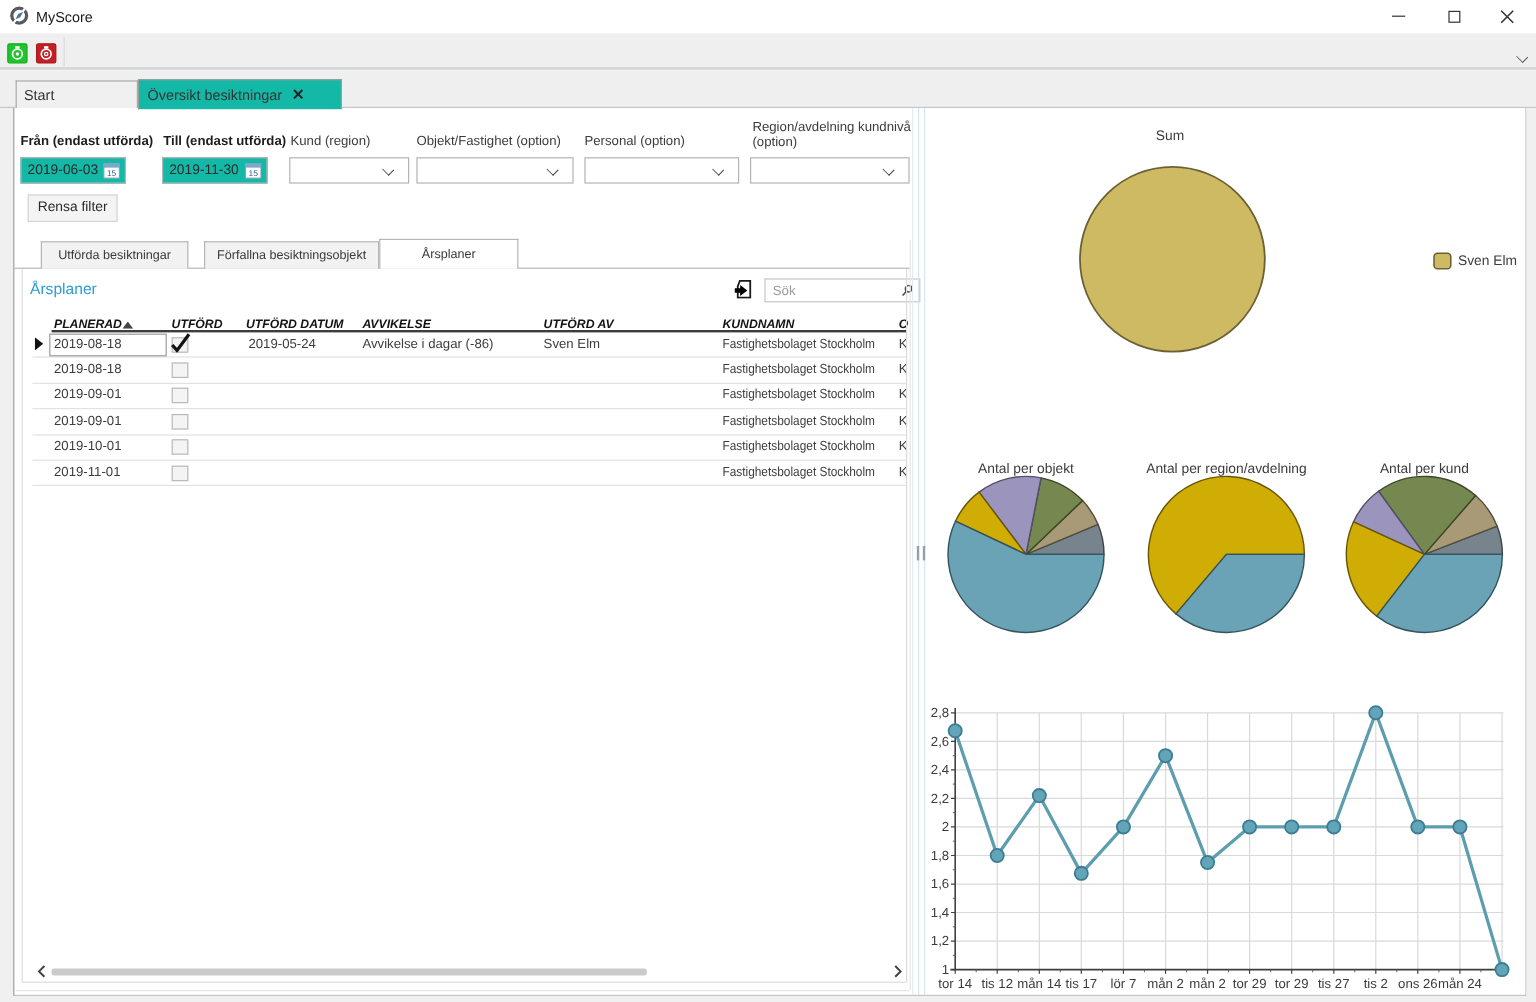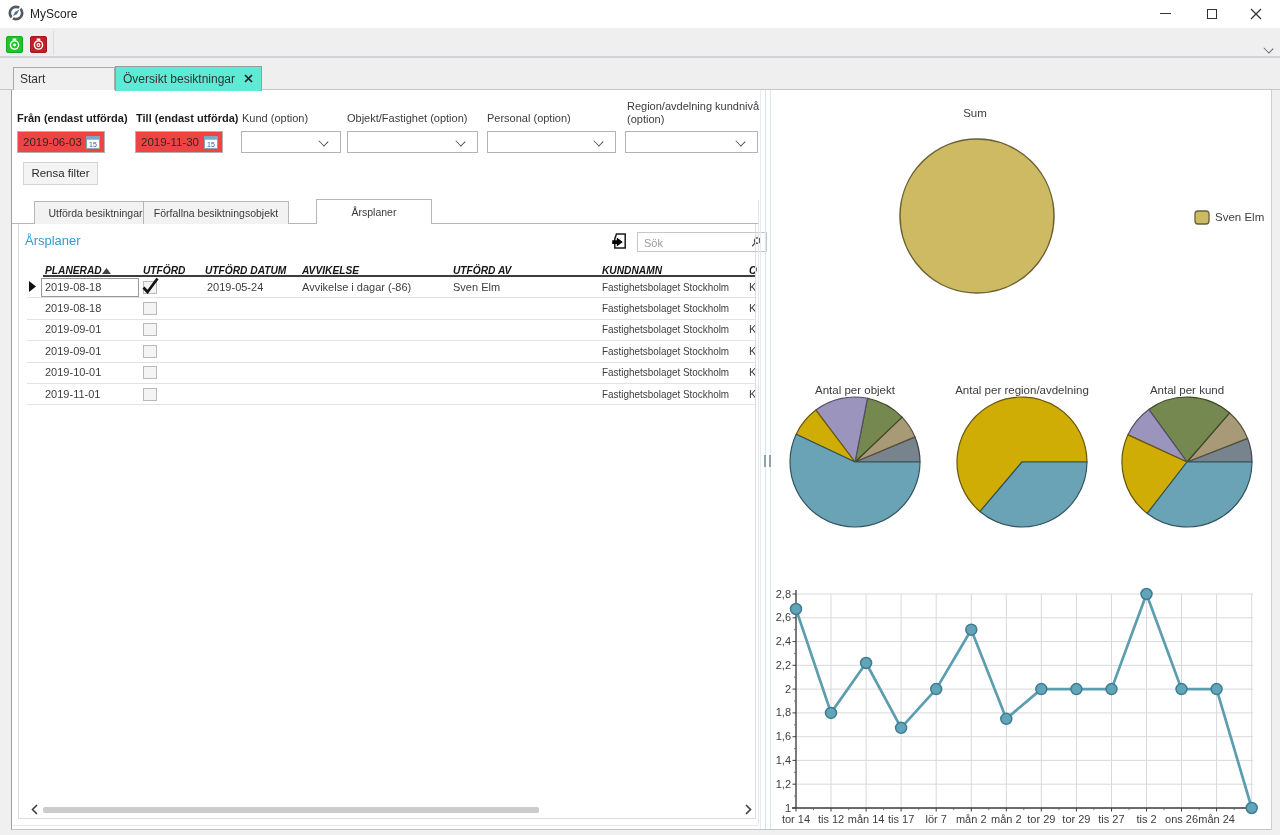--- a/index.html
+++ b/index.html
@@ -15,41 +15,41 @@
   
   #toolbar { left:0; top:28px; width:1280px; height:30px; background:#efeff0; border-bottom:2px solid #d2d4d8; }
   .toolbtn { position:absolute; top:8px; width:17px; height:17px; border-radius:2px; }
   #btn-green { left:6px; background:#1ec52b; border:1px solid #17a921; }
   #btn-red { left:30px; background:#c32026; border:1px solid #a21a1f; }
 
   
   #tabstrip { left:0; top:60px; width:1280px; height:30px; background:#efeff0; border-bottom:1px solid #c6c6ca; }
   .mtab { position:absolute; font-size:12px; color:#333; }
   #tab-start { left:13px; top:67px; width:102px; height:23px; background:#f0f0f0; border:1px solid #ababab; border-bottom:none; padding:4px 0 0 6px; }
-  #tab-active { left:115px; top:66px; width:147px; height:25px; background:#5eead4; border:1px solid #9b9b9b; border-bottom:none; padding:5px 0 0 7px; z-index:3; }
+  #tab-active { left:115px; top:66px; width:170px; height:25px; background:#14b8a6; border:1px solid #9b9b9b; border-bottom:none; padding:5px 0 0 7px; z-index:3; }
 
   
   #content { left:11px; top:90px; width:1261px; height:740px; background:#ffffff; border-left:1px solid #9e9ea0; border-bottom:1px solid #c4c4c6; border-right:1px solid #cfcfd1; }
 
   
   .flbl-b { position:absolute; font-size:11px; font-weight:bold; color:#1d1d1d; }
   .flbl { position:absolute; font-size:11px; color:#3c3c3c; }
 
-  .finput { position:absolute; top:41px; height:22px; border:1px solid #b3b3b3; background:#ef4444; font-size:11.5px; color:#2a2a2a; }
+  .finput { position:absolute; top:41px; height:22px; border:1px solid #b3b3b3; background:#14b8a6; font-size:11.5px; color:#2a2a2a; }
   .finput .txt { position:absolute; left:5px; top:4px; }
   .dropdown { position:absolute; top:41px; height:22px; border:1px solid #b3b3b3; background:#fff; }
   .chev { position:absolute; right:12px; top:5px; width:9px; height:9px; border-right:1.5px solid #3f3f3f; border-bottom:1.5px solid #3f3f3f; transform:rotate(45deg) scale(0.85,0.72); }
 
   #rensa { left:11px; top:72px; width:75px; height:23px; background:#f4f4f4; border:1px solid #d4d4d4; font-size:11.5px; color:#2b2b2b; text-align:center; padding-top:4px; }
 
   
   .stab { position:absolute; font-size:10.5px; color:#3a3a3a; text-align:center; background:#f2f2f2; border:1px solid #b6b6b6; border-bottom:none; }
   #stabline { left:0px; top:133px; width:746px; height:1px; background:#b6b6b6; }
   #stab1 { left:22px; top:111px; width:123px; height:23px; padding-top:5px; }
-  #stab2 { left:131px; top:111px; width:146px; height:23px; padding-top:5px; }
+  #stab2 { left:158px; top:111px; width:146px; height:23px; padding-top:5px; }
   #stab3 { left:304px; top:109px; width:116px; height:25px; padding-top:6px; background:#fff; z-index:2; }
 
   
   #grid-title { left:13px; top:143px; font-size:13px; color:#2e9bd6; }
   #searchbox { left:625px; top:142px; width:130px; height:20px; border:1px solid #c6c6c6; background:#fff; }
   #searchbox .ph { position:absolute; left:6px; top:3.5px; font-size:11px; color:#9b9b9b; }
 
   .hdr { position:absolute; top:175px; font-size:10.2px; font-weight:bold; color:#141414;font-style:italic; }
   #hdrline { left:31px; top:185px; width:712px; height:2px; background:#3d3d3d; }
   .rowline { position:absolute; left:15px; width:728px; height:1px; background:#e2e2e2; }
@@ -102,21 +102,21 @@
 <div class="mtab" id="tab-active">Översikt besiktningar
   <svg style="margin-left:6px" width="9" height="9" viewBox="0 0 9 9">
       <path d="M1 1 L8 8 M8 1 L1 8" stroke="#222" stroke-width="1.7"></path>
     </svg>
 </div>
 
 <div class="abs" id="content">
 
   <div class="flbl-b" style="left:5px;top:22px">Från (endast utförda)</div>
   <div class="flbl-b" style="left:124px;top:22px">Till (endast utförda)</div>
-  <div class="flbl" style="left:230px;top:22px">Kund (option)</div>
+  <div class="flbl" style="left:230px;top:22px">Kund (region)</div>
   <div class="flbl" style="left:335px;top:22px">Objekt/Fastighet (option)</div>
   <div class="flbl" style="left:475px;top:22px">Personal (option)</div>
   <div class="flbl" style="left:615px;top:10px;width:135px;line-height:12.5px">Region/avdelning kundnivå<br>(option)</div>
 
   <div class="finput" style="left:5px;width:88px">
       <span class="txt">2019-06-03</span>
     <svg style="position:absolute;right:4px;top:3px" width="14" height="14" viewBox="0 0 14 14">
       <rect x="0.5" y="1.5" width="13" height="12" fill="#fff" stroke="#89a0b5"></rect>
       <rect x="0.5" y="1.5" width="13" height="3.2" fill="#7aa9cd"></rect>
       <text x="7" y="11.5" font-size="7" fill="#2f5e94" text-anchor="middle" font-family="Liberation Sans">15</text>

